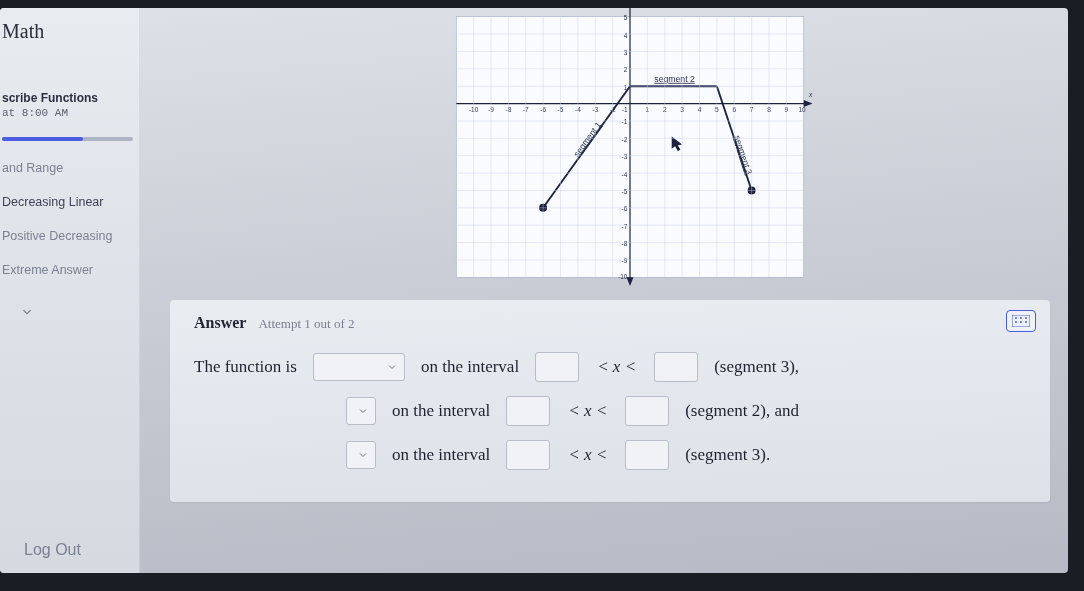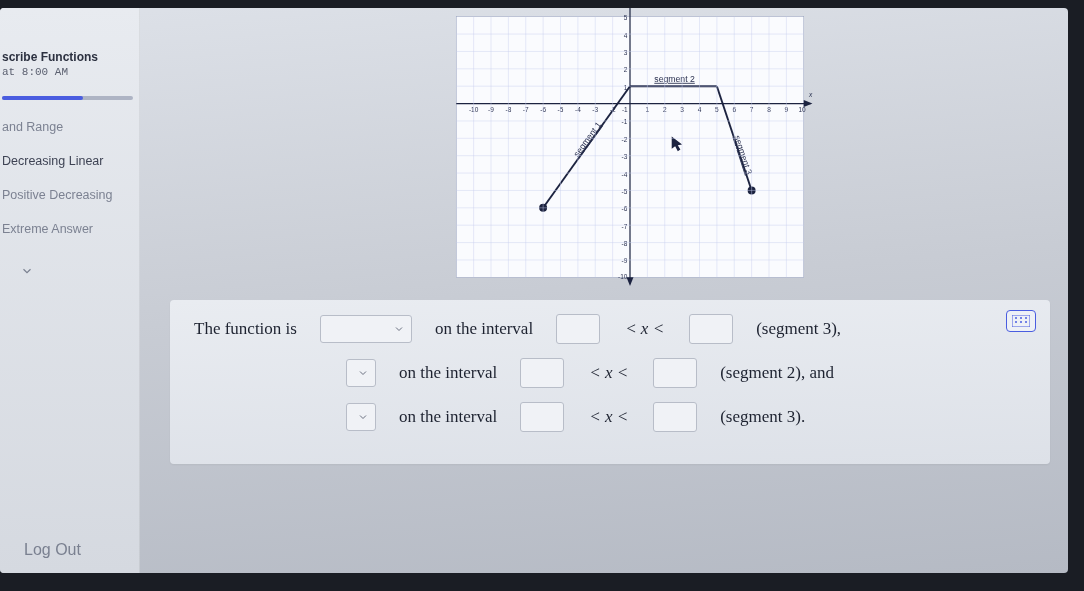--- a/index.html
+++ b/index.html
@@ -132,21 +132,21 @@
   }
   .keypad svg { fill:#4a5de0; }
   .line {
     display: flex;
     align-items: center;
     font-family: Georgia, serif;
     font-size: 17px;
     color: #1d2230;
     margin-bottom: 14px;
     flex-wrap: wrap;
-    gap: 23px;
+    gap: 16px;
   }
   .line.indent { margin-left: 152px; }
   .select {
     min-width: 92px;
     height: 28px;
     background: #f0f2f6;
     border: 1px solid #b8bdc8;
     border-radius: 3px;
     display: inline-flex;
     align-items: center;
@@ -166,20 +166,21 @@
     font-family: 'Times New Roman', serif;
     padding: 0 2px;
   }
 </style>
 </head>
 <body>
 
 <div class="screen">
 
   <div class="sidebar">
+    <div class="title">Math</div>
     <div class="sec-title">scribe Functions</div>
     <div class="sub">at 8:00 AM</div>
     <div class="progress"></div>
     <div class="nav-item faded">and Range</div>
     <div class="nav-item">Decreasing Linear</div>
     <div class="nav-item faded">Positive Decreasing</div>
     <div class="nav-item faded">Extreme Answer</div>
     <span class="chev">
       <svg width="14" height="14" viewBox="0 0 24 24" fill="none" stroke-width="2">
           <polyline points="6 9 12 15 18 9"></polyline>
@@ -306,20 +307,24 @@
         <svg width="18" height="12" viewBox="0 0 18 12">
             <rect x="0" y="0" width="18" height="12" rx="1" fill="none" stroke="#4a5de0"></rect>
             <circle cx="4" cy="3" r="1"></circle>
             <circle cx="9" cy="3" r="1"></circle>
             <circle cx="14" cy="3" r="1"></circle>
             <circle cx="4" cy="7" r="1"></circle>
             <circle cx="9" cy="7" r="1"></circle>
             <circle cx="14" cy="7" r="1"></circle>
           </svg>
       </div>
+      <div class="ans-header">
+        <b>Answer</b>
+        <span class="attempt">Attempt 1 out of 2</span>
+      </div>
 
       <div class="line">
         <span>The function is</span>
         <span class="select">
           <svg width="12" height="12" viewBox="0 0 24 24" fill="none" stroke-width="2">
               <polyline points="6 9 12 15 18 9"></polyline>
             </svg>
         </span>
         <span>on the interval</span>
         <span class="box"></span>

